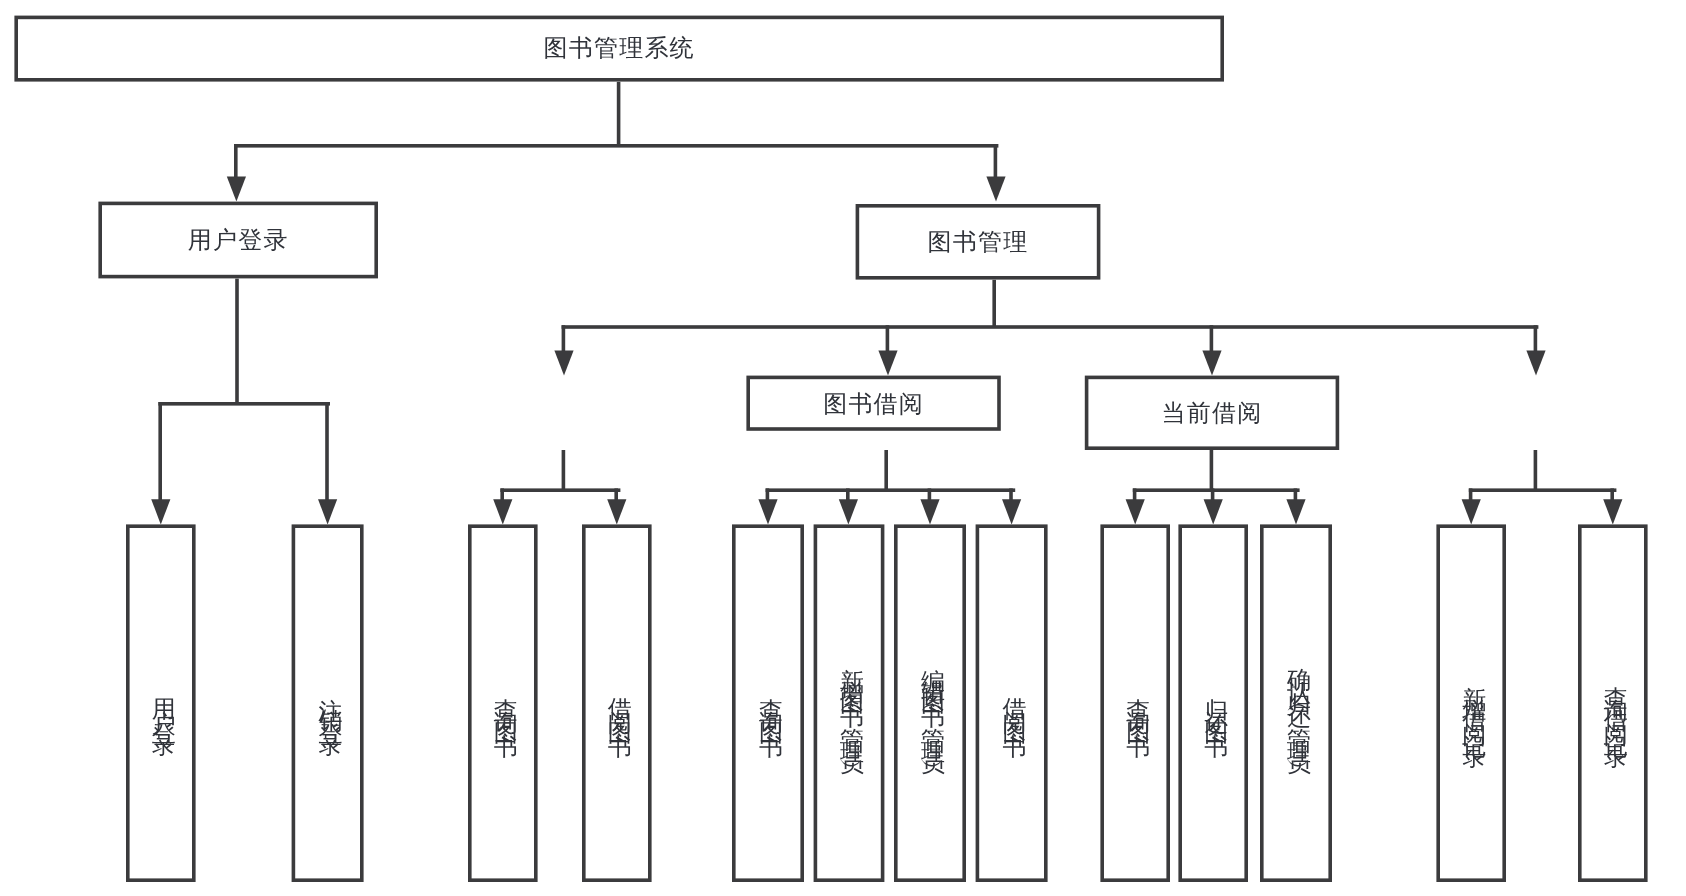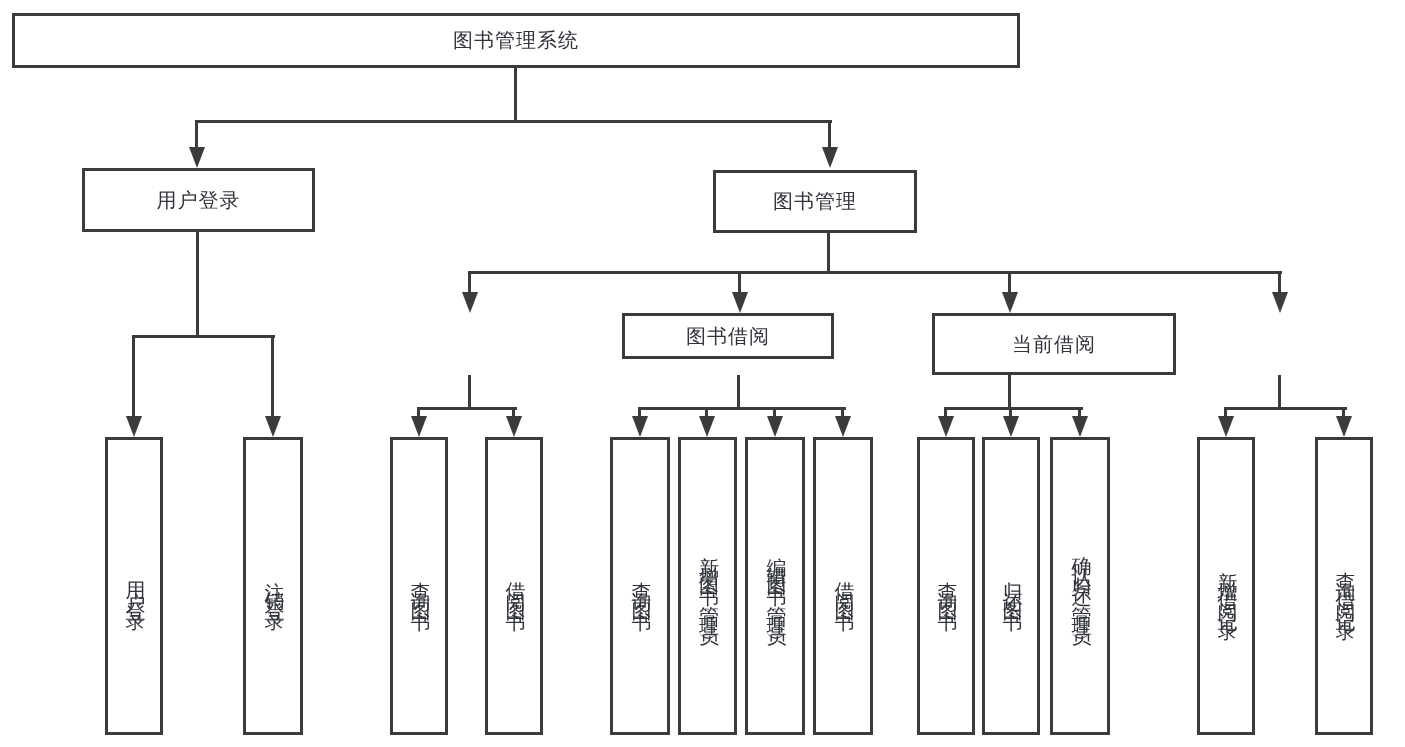--- a/index.html
+++ b/index.html
@@ -97,21 +97,21 @@
   <div class="v" style="left:738px;top:271px;height:24px;"></div>
   <div class="arw" style="left:732px;top:292px;"></div>
   <div class="v" style="left:1008px;top:271px;height:24px;"></div>
   <div class="arw" style="left:1002px;top:292px;"></div>
   <div class="v" style="left:1278px;top:271px;height:24px;"></div>
   <div class="arw" style="left:1272px;top:292px;"></div>
 
   <div class="hbox" style="left:622px;top:313px;width:212px;height:46px;">
     <span>图书借阅</span>
   </div>
-  <div class="hbox" style="left:932px;top:313px;width:244px;height:62px;">
+  <div class="hbox" style="left:904px;top:313px;width:212px;height:62px;">
     <span>当前借阅</span>
   </div>
 
   <div class="v" style="left:468px;top:375px;height:34px;"></div>
   <div class="h" style="left:417px;top:407px;width:100px;"></div>
   <div class="v" style="left:417px;top:407px;height:12px;"></div>
   <div class="arw" style="left:411px;top:416px;"></div>
   <div class="v" style="left:512px;top:407px;height:12px;"></div>
   <div class="arw" style="left:506px;top:416px;"></div>
 

